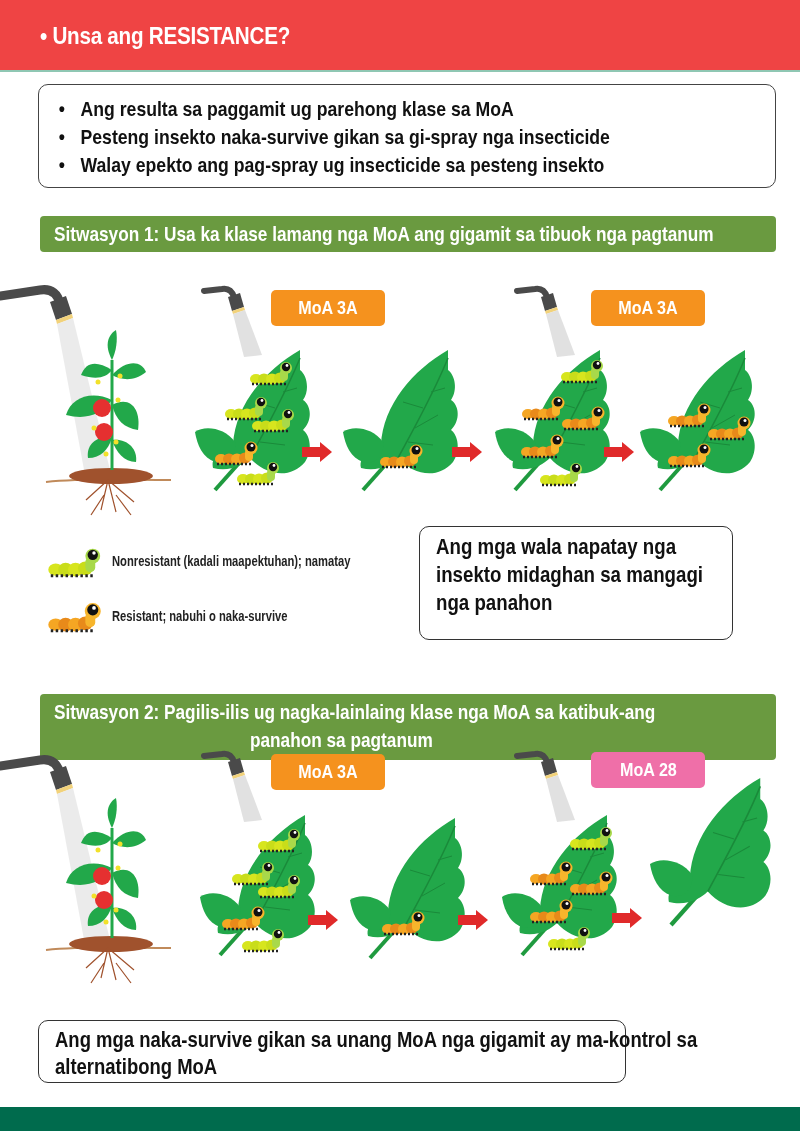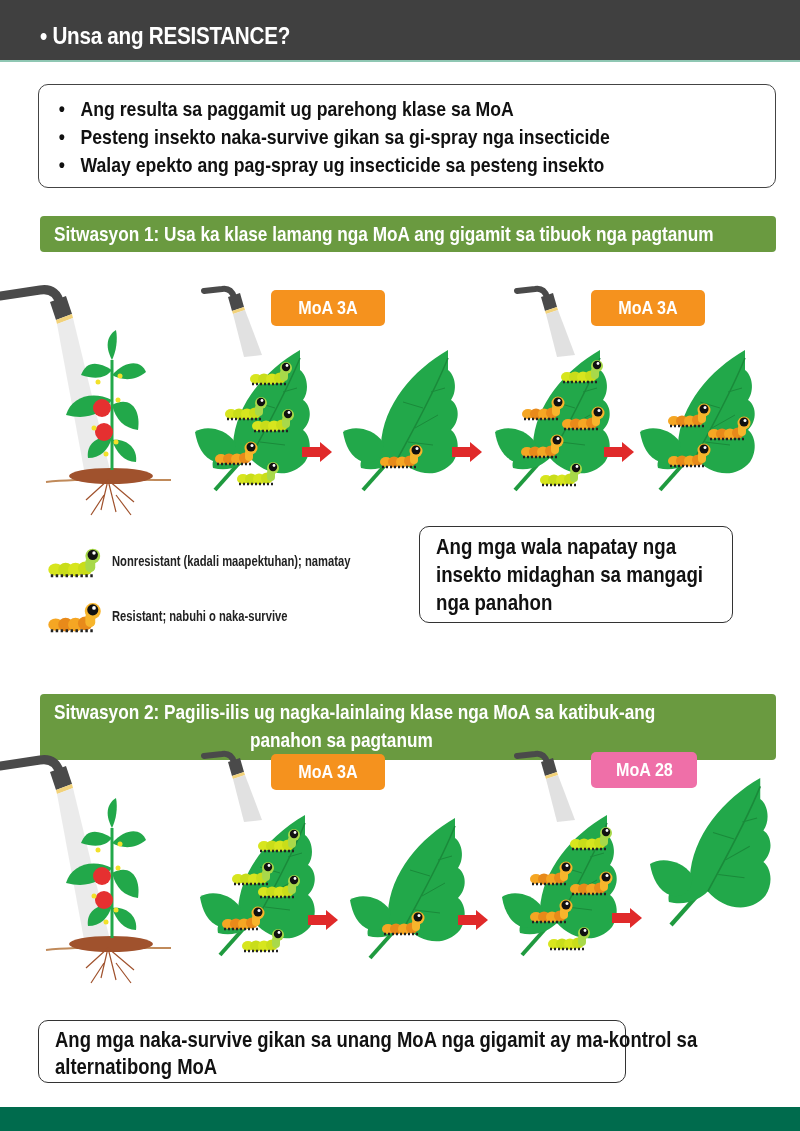--- a/index.html
+++ b/index.html
@@ -1,19 +1,19 @@
 <!DOCTYPE html>
 <html><head>
   <meta charset="utf-8">
   <style>
     * { box-sizing: border-box; margin: 0; padding: 0; }
     html, body { width: 800px; height: 1131px; background: #ffffff; overflow: hidden; }
     body { position: relative; font-family: "Liberation Sans", "DejaVu Sans", sans-serif; color: #1a1a1a; }
 
-    .top-bar { position: absolute; left: 0; top: 0; width: 800px; height: 62px; background: #404040; border-bottom: 2px solid #8fc7b3; }
+    .top-bar { position: absolute; left: 0; top: 0; width: 800px; height: 72px; background: #ef4444; border-bottom: 2px solid #8fc7b3; }
     .top-title { position: absolute; left: 40px; top: 22px; font-size: 24px; font-weight: bold; color: #ffffff; letter-spacing: -0.3px; transform: scaleX(0.86); transform-origin: left center; white-space: nowrap; }
 
     .def-box { position: absolute; left: 38px; top: 84px; width: 738px; height: 104px; border: 1.5px solid #444; border-radius: 10px; background: #fff; padding: 10px 8px 0 18px; }
     .def-list { list-style: none; }
     .def-list li { position: relative; font-size: 21px; font-weight: bold; line-height: 28px; padding-left: 28px; white-space: nowrap; transform: scaleX(0.84); transform-origin: left center; color: #111; }
     .def-list li::before { content: "•"; position: absolute; left: 2px; top: 0; }
 
     .scene-banner { position: absolute; background: #6A9A40; border-radius: 4px; color: #fff; font-weight: bold; }
     .banner1 { left: 40px; top: 216px; width: 736px; height: 36px; }
     .banner1 .txt { position: absolute; left: 14px; top: 6px; font-size: 21px; white-space: nowrap; transform: scaleX(0.82); transform-origin: left center; }
@@ -25,21 +25,21 @@
     .moa-label span { display: inline-block; transform: scaleX(0.85); }
     .orange { background: #F5921E; }
     .pink { background: #EF6FA8; }
 
     .illus { position: absolute; }
 
     .legend-item { position: absolute; display: flex; align-items: center; }
     .legend-text { font-size: 14px; font-weight: bold; white-space: nowrap; transform: scaleX(0.8); transform-origin: left center; color: #222; }
 
     .note-box { position: absolute; border: 1.5px solid #333; border-radius: 10px; background: #fff; }
-    .note1 { left: 419px; top: 526px; width: 314px; height: 97px; padding: 6px 16px 0 16px; }
+    .note1 { left: 419px; top: 526px; width: 314px; height: 114px; padding: 6px 16px 0 16px; }
     .note1 p { font-size: 22px; font-weight: bold; line-height: 28px; white-space: nowrap; transform: scaleX(0.85); transform-origin: left center; color: #111; }
     .note2 { left: 38px; top: 1020px; width: 588px; height: 63px; padding: 5px 0 0 16px; }
     .note2 p { font-size: 22px; font-weight: bold; line-height: 27px; white-space: nowrap; transform: scaleX(0.84); transform-origin: left center; color: #111; }
 
     .bottom-bar { position: absolute; left: 0; top: 1107px; width: 800px; height: 24px; background: #006B4D; }
   </style>
 </head>
 <body>
 
 <svg width="0" height="0" style="position:absolute">
@@ -314,20 +314,20 @@
   <g transform="translate(612,168)">
       <use href="#arrow"></use>
     </g>
 
   <g transform="translate(650,38) scale(1.05)">
       <use href="#leaf"></use>
     </g>
 </svg>
 
 <div class="moa-label orange" style="left:271px;top:754px;width:114px;"><span>MoA 3A</span></div>
-<div class="moa-label pink" style="left:591px;top:752px;width:106px;"><span>MoA 28</span></div>
+<div class="moa-label pink" style="left:591px;top:752px;width:114px;"><span>MoA 28</span></div>
 
 <div class="note-box note2">
   <p>Ang mga naka-survive gikan sa unang MoA nga gigamit ay ma-kontrol sa</p>
   <p>alternatibong MoA</p>
 </div>
 
 <div class="bottom-bar"></div>
 
 </body></html>

